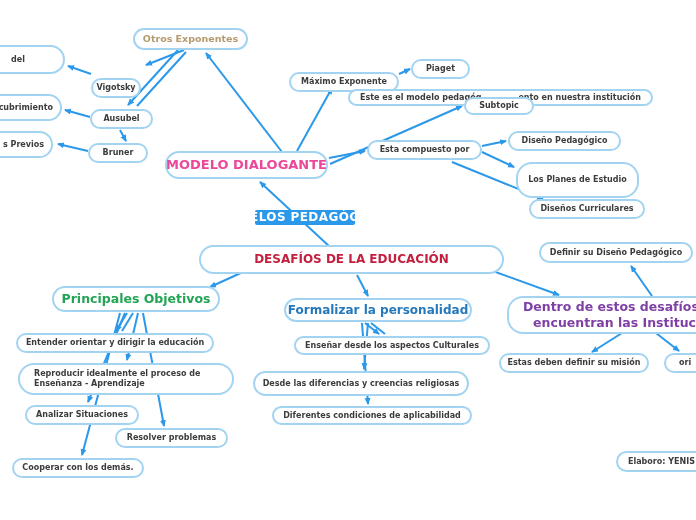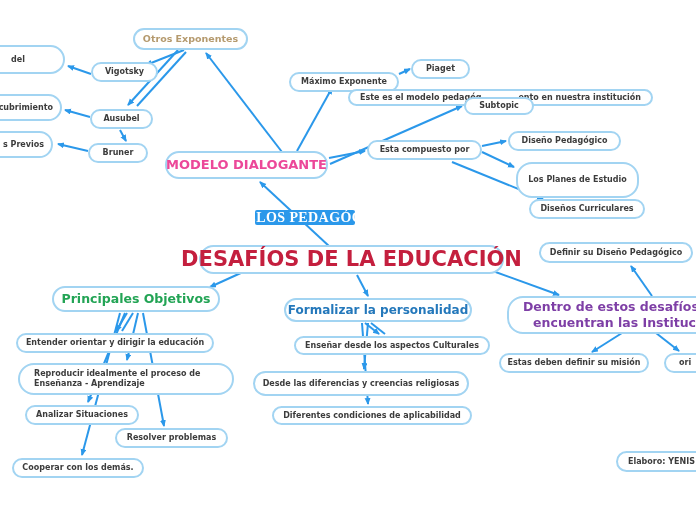--- a/index.html
+++ b/index.html
@@ -15,23 +15,22 @@
     font-weight:bold;color:#3c3c3c;white-space:nowrap;
     padding:0 8px;line-height:1.25;
   }
   .small{font-size:8px;}
   .slim{font-size:8px;border-radius:10px;}
   .branch{font-size:12px;}
   .split{justify-content:space-between;padding:0 10px;}
   .multi{white-space:normal;}
   .tag{
     background:#2b98ea;border:none;border-radius:2px;color:#ffffff;
-    font-size:14px;font-weight:bold;justify-content:center;padding:0 4px;
+    font-size:12px;font-weight:bold;justify-content:center;padding:0 4px;
     letter-spacing:.4px;
-    font-family:Liberation Serif, serif;
   }
 </style>
 </head>
 <body>
 
 <div id="canvas">
   <svg id="edge-layer" viewBox="0 0 696 520" xmlns="http://www.w3.org/2000/svg">
     <defs>
       <marker id="arrow" markerWidth="8" markerHeight="8" refX="6" refY="3" orient="auto" markerUnits="userSpaceOnUse">
         <path d="M0,0 L7,3 L0,6 Z" fill="#2b98ea"></path>
@@ -68,38 +67,38 @@
         <line x1="120" y1="313" x2="82" y2="455" stroke="#2b98ea" stroke-width="2" marker-end="url(#arrow)"></line>
         <line x1="365" y1="323" x2="379" y2="334" stroke="#2b98ea" stroke-width="2" marker-end="url(#arrow)"></line>
         <line x1="371" y1="323" x2="385" y2="334" stroke="#2b98ea" stroke-width="2"></line>
         <line x1="368" y1="323" x2="364" y2="369" stroke="#2b98ea" stroke-width="2" marker-end="url(#arrow)"></line>
         <line x1="362" y1="323" x2="368" y2="404" stroke="#2b98ea" stroke-width="2" marker-end="url(#arrow)"></line>
       </g>
   </svg>
 <div class="node small" style="left: -90px; top: 45px; width: 155px; height: 29px; justify-content: flex-end; padding-right: 38px;">del</div>
     <div class="node small" style="left: -92px; top: 94px; width: 154px; height: 27px; justify-content: flex-end; padding-right: 7px;">cubrimiento</div>
     <div class="node small" style="left: -92px; top: 131px; width: 145px; height: 27px; justify-content: flex-end; padding-right: 7px;">s Previos</div>
-    <div class="node small" style="left: 91px; top: 62px; width: 67px; height: 20px;">Vigotsky</div>
+    <div class="node small" style="left: 91px; top: 78px; width: 50px; height: 20px;">Vigotsky</div>
     <div class="node small" style="left: 90px; top: 109px; width: 63px; height: 20px;">Ausubel</div>
     <div class="node small" style="left: 88px; top: 143px; width: 60px; height: 20px;">Bruner</div>
     <div class="node branch" style="left: 133px; top: 28px; width: 115px; height: 22px; color: rgb(181, 154, 110); font-size: 9.5px;">Otros Exponentes</div>
     <div class="node branch" style="left: 165px; top: 151px; width: 163px; height: 28px; color: #ec4899; font-size: 13px;">MODELO DIALOGANTE</div>
     <div class="node small" style="left: 289px; top: 72px; width: 110px; height: 20px; text-align: center;">Máximo Exponente</div>
     <div class="node small" style="left: 411px; top: 59px; width: 59px; height: 20px;">Piaget</div>
     <div class="node slim split" style="left: 348px; top: 89px; width: 305px; height: 17px;">
       <span>Este es el modelo pedagóg</span>
       <span>ento en nuestra institución</span>
     </div>
     <div class="node small" style="left: 464px; top: 97px; width: 70px; height: 18px;">Subtopic</div>
     <div class="node small" style="left: 367px; top: 140px; width: 115px; height: 20px;">Esta compuesto por</div>
     <div class="node small" style="left: 508px; top: 131px; width: 113px; height: 20px; text-align: center;">Diseño Pedagógico</div>
     <div class="node small" style="left: 516px; top: 162px; width: 123px; height: 36px;">Los Planes de Estudio</div>
     <div class="node small" style="left: 529px; top: 199px; width: 116px; height: 20px;">Diseños Curriculares</div>
     <div class="node small" style="left: 539px; top: 242px; width: 154px; height: 21px;">Definir  su Diseño Pedagógico</div>
-    <div class="node branch" style="left: 199px; top: 245px; width: 305px; height: 29px; color: rgb(196, 31, 62); font-size: 21px;">DESAFÍOS   DE LA  EDUCACIÓN</div>
+    <div class="node branch" style="left: 199px; top: 245px; width: 305px; height: 29px; color: rgb(196, 31, 62); font-size: 12px;">DESAFÍOS   DE LA  EDUCACIÓN</div>
     <div class="node branch" style="left: 52px; top: 286px; width: 168px; height: 26px; color: rgb(35, 164, 85); font-size: 12.5px;">Principales Objetivos</div>
     <div class="node small" style="left: 16px; top: 333px; width: 198px; height: 20px;">Entender  orientar y dirigir la educación</div>
     <div class="node small multi" style="left: 18px; top: 363px; width: 216px; height: 32px; justify-content: flex-start; padding-left: 14px;">
       <div style="text-align: left;">
         <div>Reproducir idealmente el proceso de</div>
         <div>Enseñanza - Aprendizaje</div>
       </div>
     </div>
     <div class="node small" style="left: 25px; top: 405px; width: 114px; height: 20px;">Analizar Situaciones</div>
     <div class="node small" style="left: 115px; top: 428px; width: 113px; height: 20px;">Resolver problemas</div>

